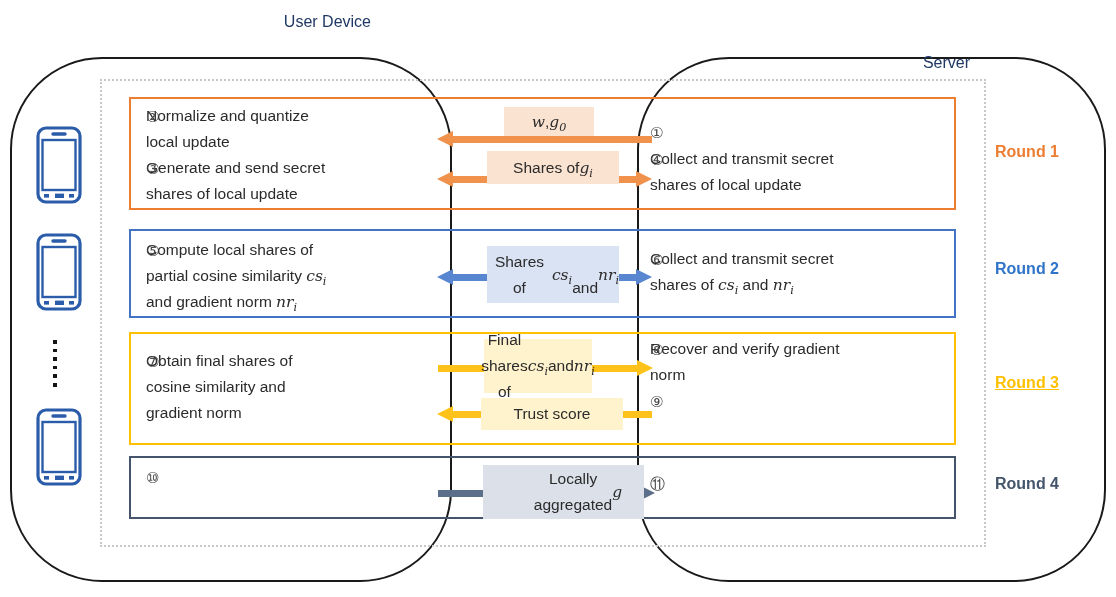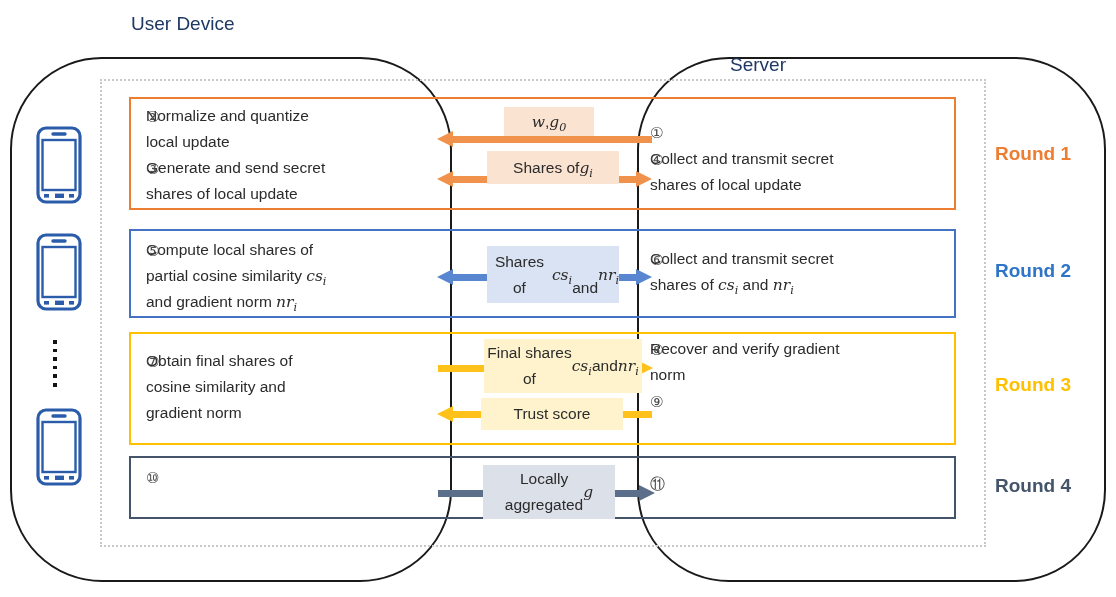--- a/index.html
+++ b/index.html
@@ -1,19 +1,19 @@
 <!DOCTYPE html>
 <html style="--round1: #ED7D31; --round1_arrow: #F0914C; --round1_label_bg: #FBE3D1; --round2: #4472C4; --round2_side: #2E74C8; --round2_arrow: #5886D1; --round2_label_bg: #DAE3F3; --round3: #FFC000; --round3_arrow: #FFC21A; --round3_label_bg: #FFF3CD; --round4: #44546A; --round4_arrow: #5C6F8A; --round4_label_bg: #DBE0E9; --title: #1F3864; --phone: #2A5CAA; --text: #2B2B2B; --num: #4A4A4A; --dotted: #C8C8C8;"><head>
 <meta charset="utf-8">
 <style>
   html,body{margin:0;padding:0;background:#ffffff;}
   .canvas{position:relative;width:1116px;height:597px;background:#fff;overflow:hidden;
           font-family:"Liberation Sans",sans-serif;}
 
-  .title{position:absolute;top:13px;font-size:19px;color:var(--title);z-index:6;text-align:left;}
+  .title{position:absolute;top:13px;font-size:16px;color:var(--title);z-index:6;text-align:right;}
   .title.left{left:131px;width:240px;}
   .title.right{left:730px;width:240px;margin-top:41px;}
 
   .shape{position:absolute;border:2.6px solid #1a1a1a;border-radius:92px;z-index:1;}
   .shape.device{left:10px;top:57px;width:438px;height:521px;}
   .shape.server{left:637px;top:57px;width:465px;height:521px;}
 
   .dotted{position:absolute;left:100px;top:79px;width:882px;height:464px;
           border:2px dotted var(--dotted);z-index:1;}
 
@@ -46,26 +46,26 @@
   .arrow.c1{--ac:var(--round1_arrow);}
   .arrow.c2{--ac:var(--round2_arrow);}
   .arrow.c3{--ac:var(--round3_arrow);}
   .arrow.c4{--ac:var(--round4_arrow);}
 
   .msg{position:absolute;z-index:4;display:flex;align-items:center;justify-content:center;
        text-align:center;font-size:15.5px;color:var(--text);white-space:pre-line;line-height:26px;}
   .msg.b1{background:var(--round1_label_bg);}
   .msg.b2{background:var(--round2_label_bg);}
   .msg.b3{background:var(--round3_label_bg);}
-  .msg.b4{background:var(--round4_label_bg);}
-
-  .rlabel{position:absolute;left:995px;width:114px;font-weight:bold;font-size:19px;z-index:5;}
+  .msg.b4{background:var(--round4_label_bg);padding-left:29px;}
+
+  .rlabel{position:absolute;left:995px;width:114px;font-weight:bold;font-size:16px;z-index:5;}
   .rlabel.c1{color:var(--round1);}
   .rlabel.c2{color:var(--round2_side);}
-  .rlabel.c3{color:var(--round3);}
+  .rlabel.c3{color:var(--round3);text-decoration:underline;}
   .rlabel.c4{color:var(--round4);}
 </style>
 </head>
 <body>
 
 <div class="canvas">
 
   <div class="title left">User Device</div>
   <div class="title right">Server</div>
 
@@ -186,21 +186,21 @@
   </div>
   <div class="arrow c4" style="left:438px;top:485px;width:217px">
     <span class="head hr"></span>
     <span class="shaft inset-r"></span>
   </div>
 
   <div class="msg b1" style="left:504px;top:107px;width:90px;height:29px"><i class="m">w</i>, <i class="m">g<sub>0</sub></i></div>
   <div class="msg b1" style="left:487px;top:151px;width:132px;height:33px">Shares of <i class="m">g<sub>i</sub></i></div>
   <div class="msg b2" style="left:487px;top:246px;width:132px;height:57px">Shares of <i class="m">cs<sub>i</sub></i>
 and <i class="m">nr<sub>i</sub></i></div>
-  <div class="msg b3" style="left:484px;top:339px;width:158px;height:54px">Final shares
+  <div class="msg b3" style="left:484px;top:339px;width:108px;height:54px">Final shares
 of <i class="m">cs<sub>i</sub></i> and <i class="m">nr<sub>i</sub></i></div>
   <div class="msg b3" style="left:481px;top:398px;width:142px;height:32px">Trust score</div>
   <div class="msg b4" style="left:483px;top:465px;width:132px;height:54px">Locally
 aggregated <i class="m">g</i></div>
 
   <div class="rlabel c1" style="top:143px">Round 1</div>
   <div class="rlabel c2" style="top:260px">Round 2</div>
   <div class="rlabel c3" style="top:374px">Round 3</div>
   <div class="rlabel c4" style="top:475px">Round 4</div>
 

